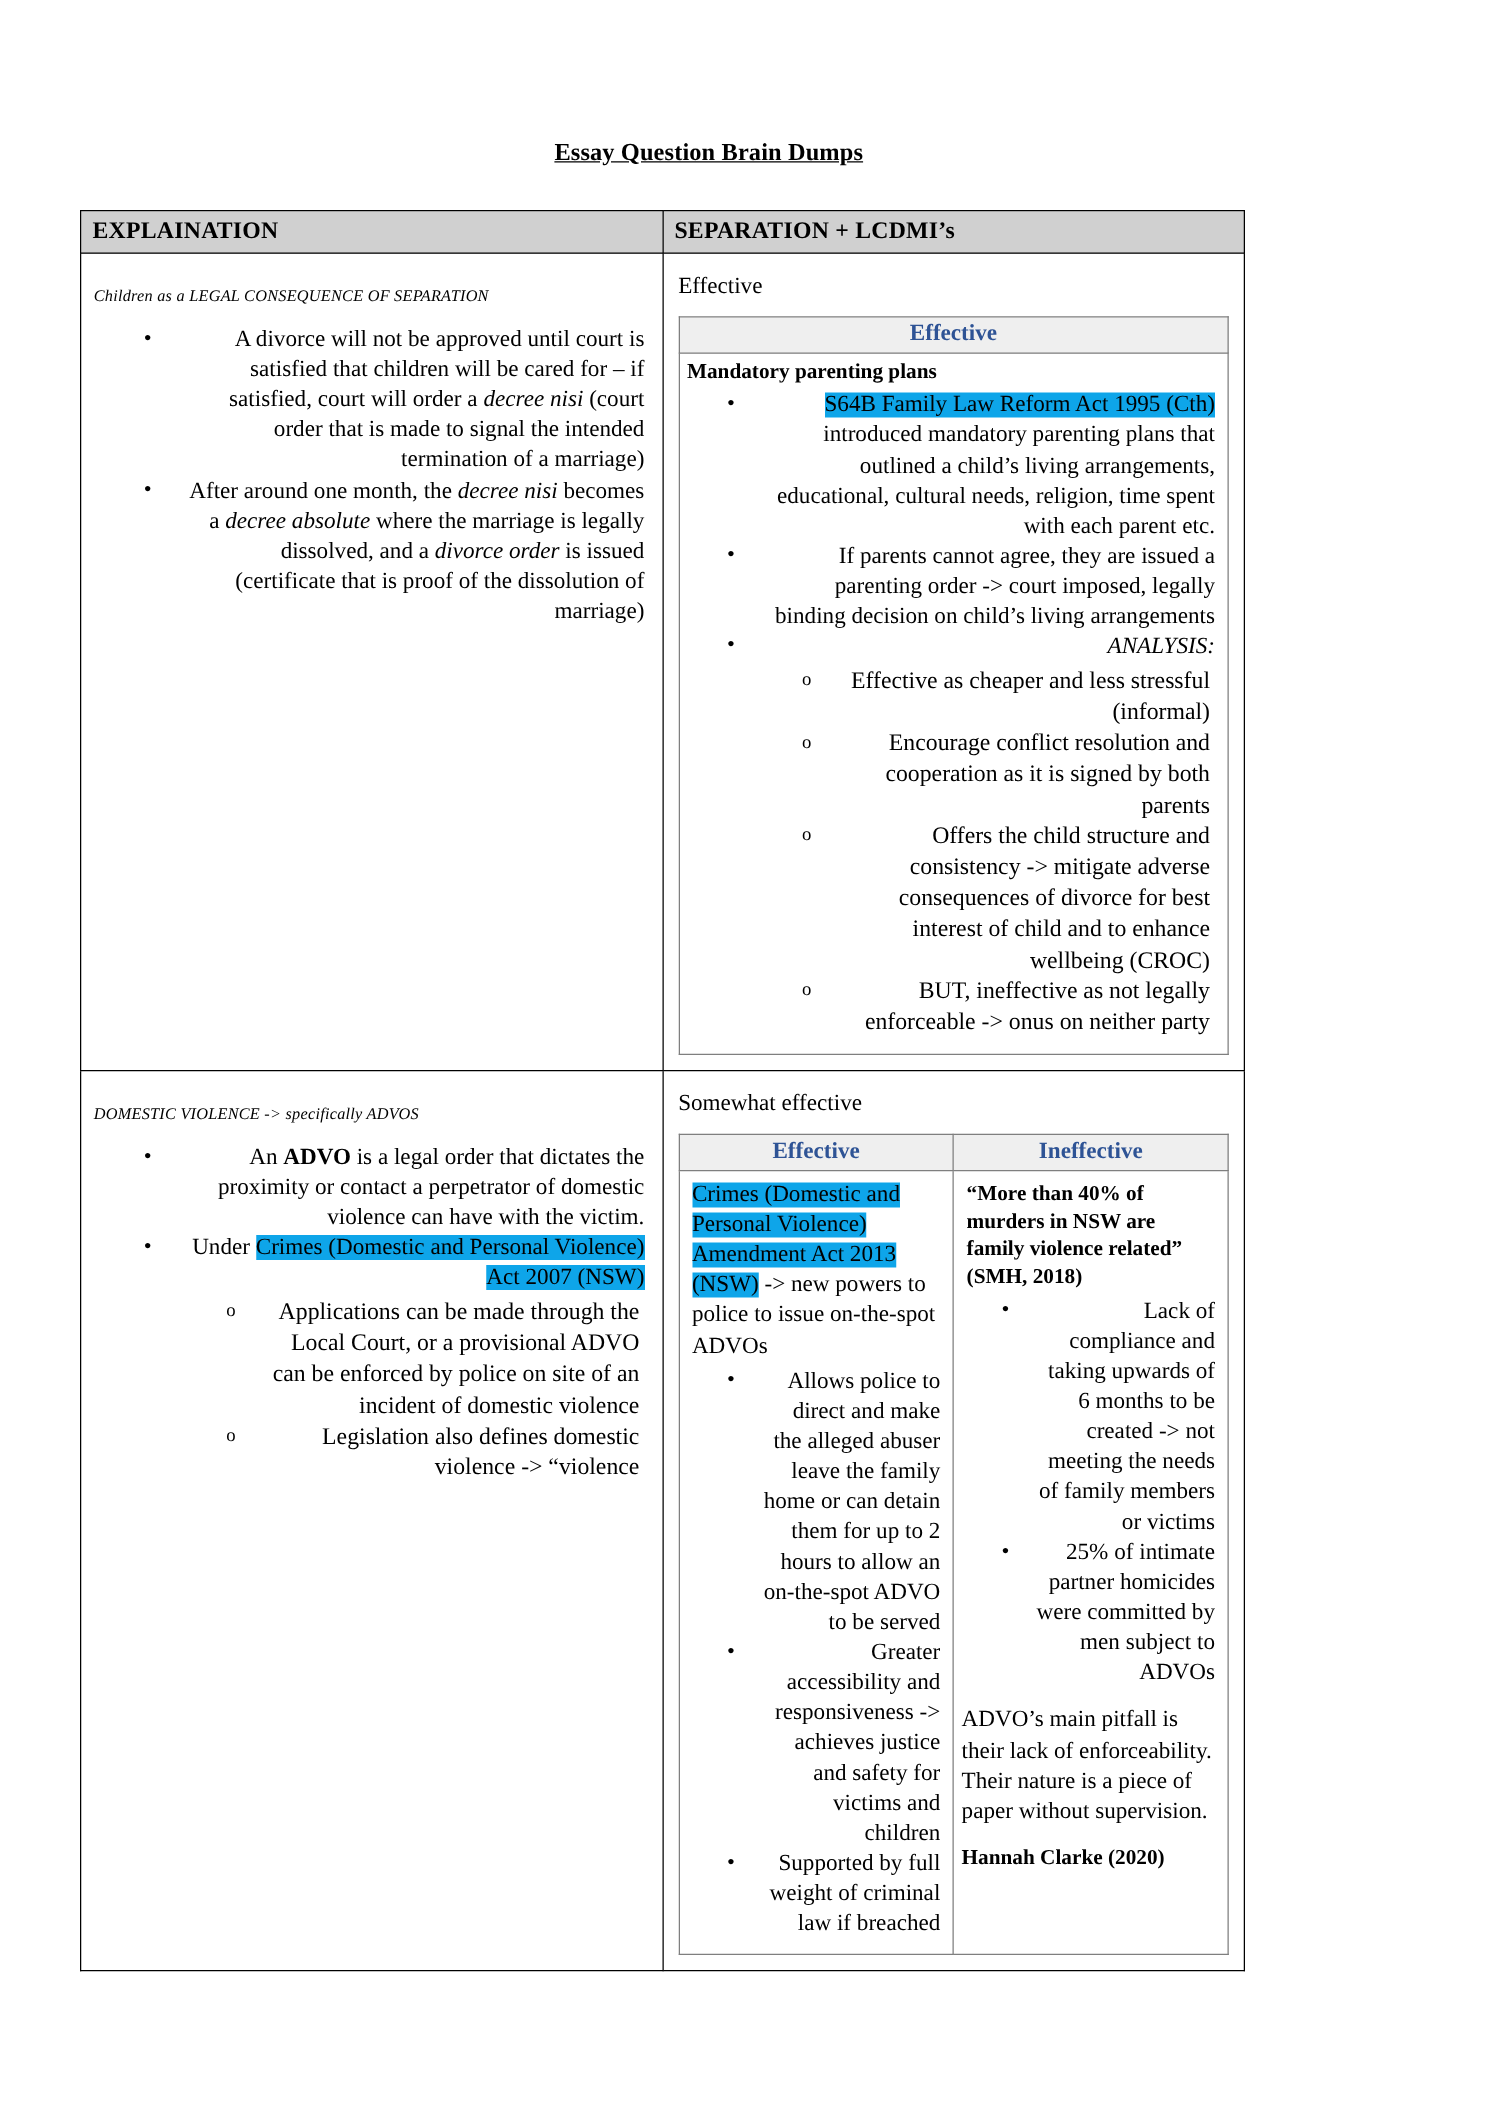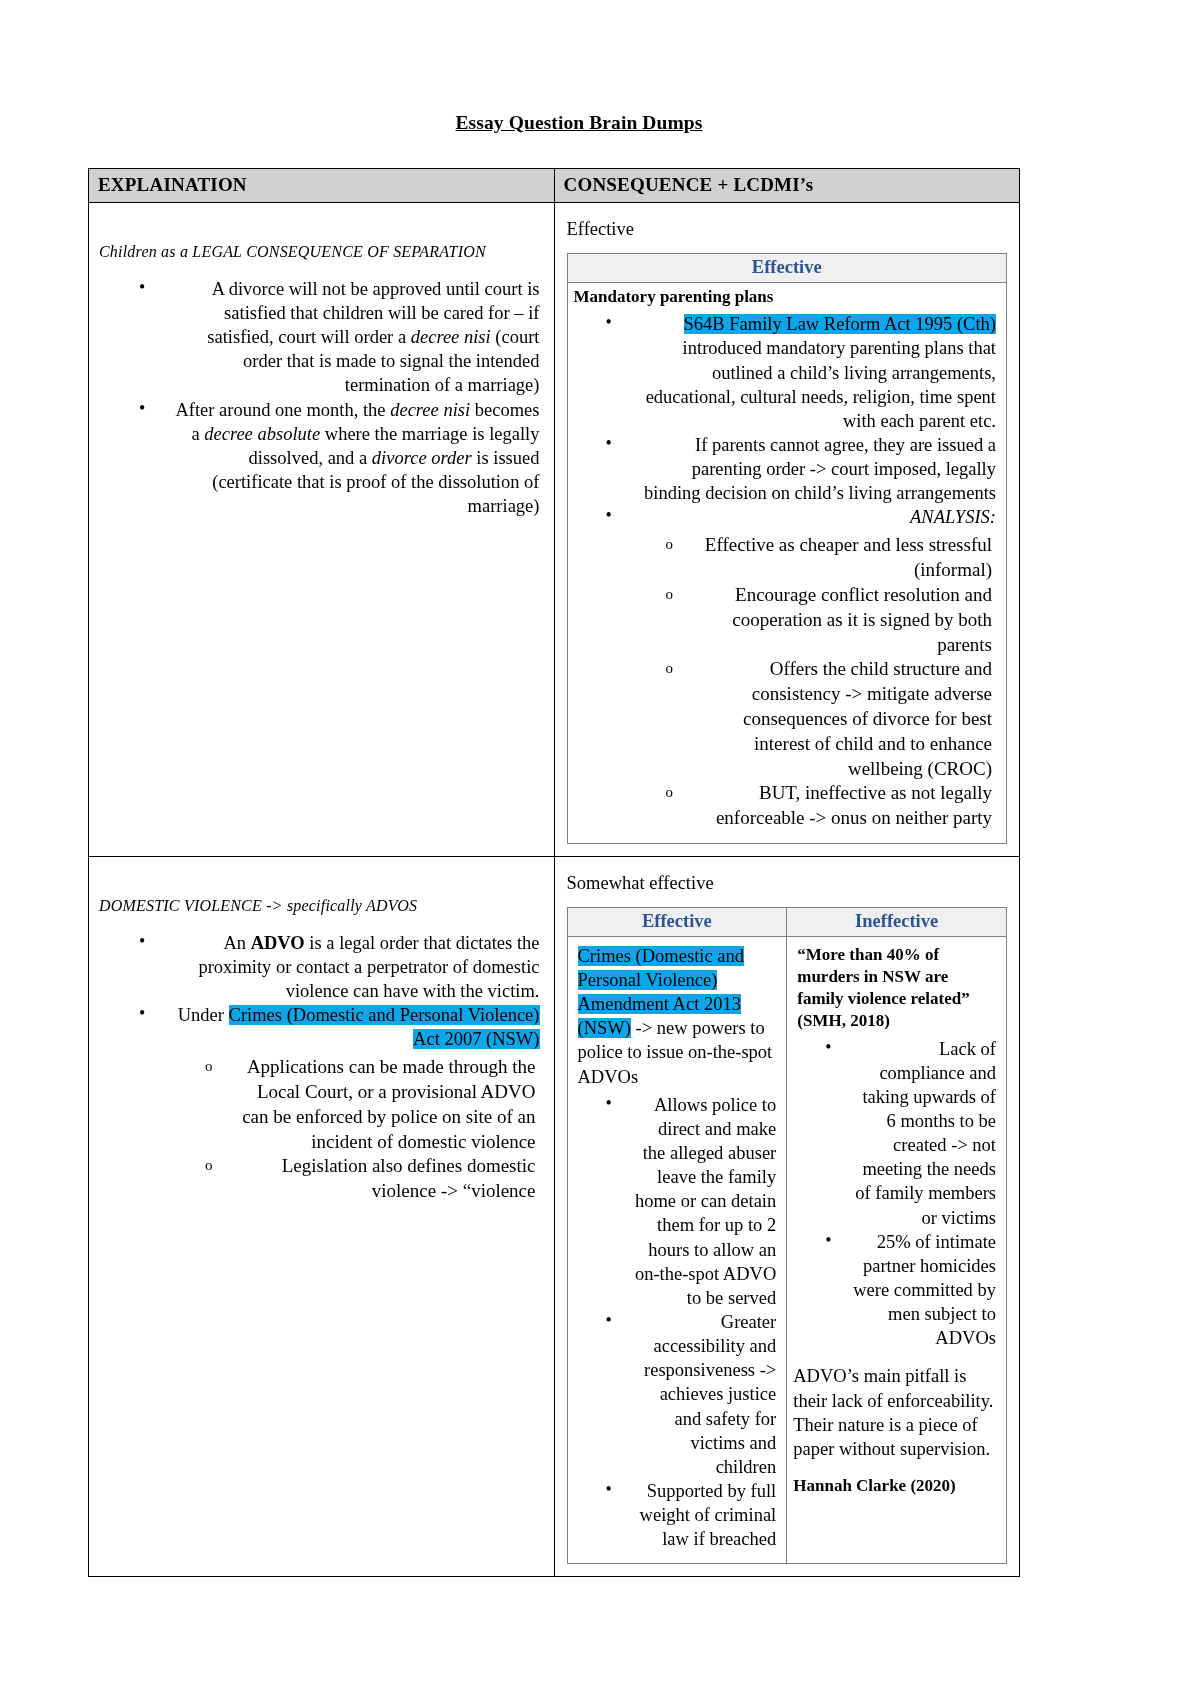--- a/index.html
+++ b/index.html
@@ -9,21 +9,21 @@
     height: 1696px;
     background: #ffffff;
     font-family: "Liberation Serif", "DejaVu Serif", serif;
     color: #000000;
     overflow: hidden;
   }
   .page {
     position: relative;
     width: 1200px;
     height: 1696px;
-    padding: 112px 130px 0 88px;
+    padding: 112px 130px 0 64px;
   }
 
   
   .doc-title {
     text-align: center;
     font-weight: bold;
     font-size: 19.5px;
     text-decoration: underline;
     letter-spacing: .1px;
     margin: 0 0 34px 0;
@@ -57,23 +57,23 @@
     text-align: left;
     padding: 5px 9px 6px 9px;
     letter-spacing: .2px;
   }
   td.cell-left { width: 306px; padding: 22px 10px 10px 10px; }
   td.cell-right { width: 626px; padding: 14px 12px 12px 12px; }
 
   
   .sec-head {
     font-style: italic;
-    font-size: 16px;
+    font-size: 13px;
     line-height: 1.30;
-    margin: 17px 0 14px 0;
+    margin: 4px 0 14px 0;
     letter-spacing: .2px;
   }
   .plain-line {
     font-size: 18.5px;
     line-height: 1.30;
     margin: 0 0 12px 0;
   }
   ul.b1, ul.b2 {
     margin: 4px;
     padding: 0 0 0 0;
@@ -149,21 +149,21 @@
 
 <div class="page">
 
   <div class="doc-title">Essay Question Brain Dumps</div>
 
 
   <table class="outer">
     <tbody>
       <tr>
         <th class="hdr">EXPLAINATION</th>
-        <th class="hdr">CONSEQUENCE + LCDMI’s</th>
+        <th class="hdr">SEPARATION + LCDMI’s</th>
       </tr>
 
       <tr>
         <td class="cell-left">
           <div class="sec-head">Children as a LEGAL CONSEQUENCE OF SEPARATION</div>
           <ul class="b1">
             <li><span>A divorce will not be approved until court is satisfied that children will be cared for – if satisfied, court will order a </span><span class="it">decree nisi</span><span> (court order that is made to signal the intended termination of a marriage)</span></li>
             <li><span>After around one month, the </span><span class="it">decree nisi</span><span> becomes a </span><span class="it">decree absolute</span><span> where the marriage is legally dissolved, and a </span><span class="it">divorce order</span><span> is issued (certificate that is proof of the dissolution of marriage)</span></li>
           </ul>
         </td>

